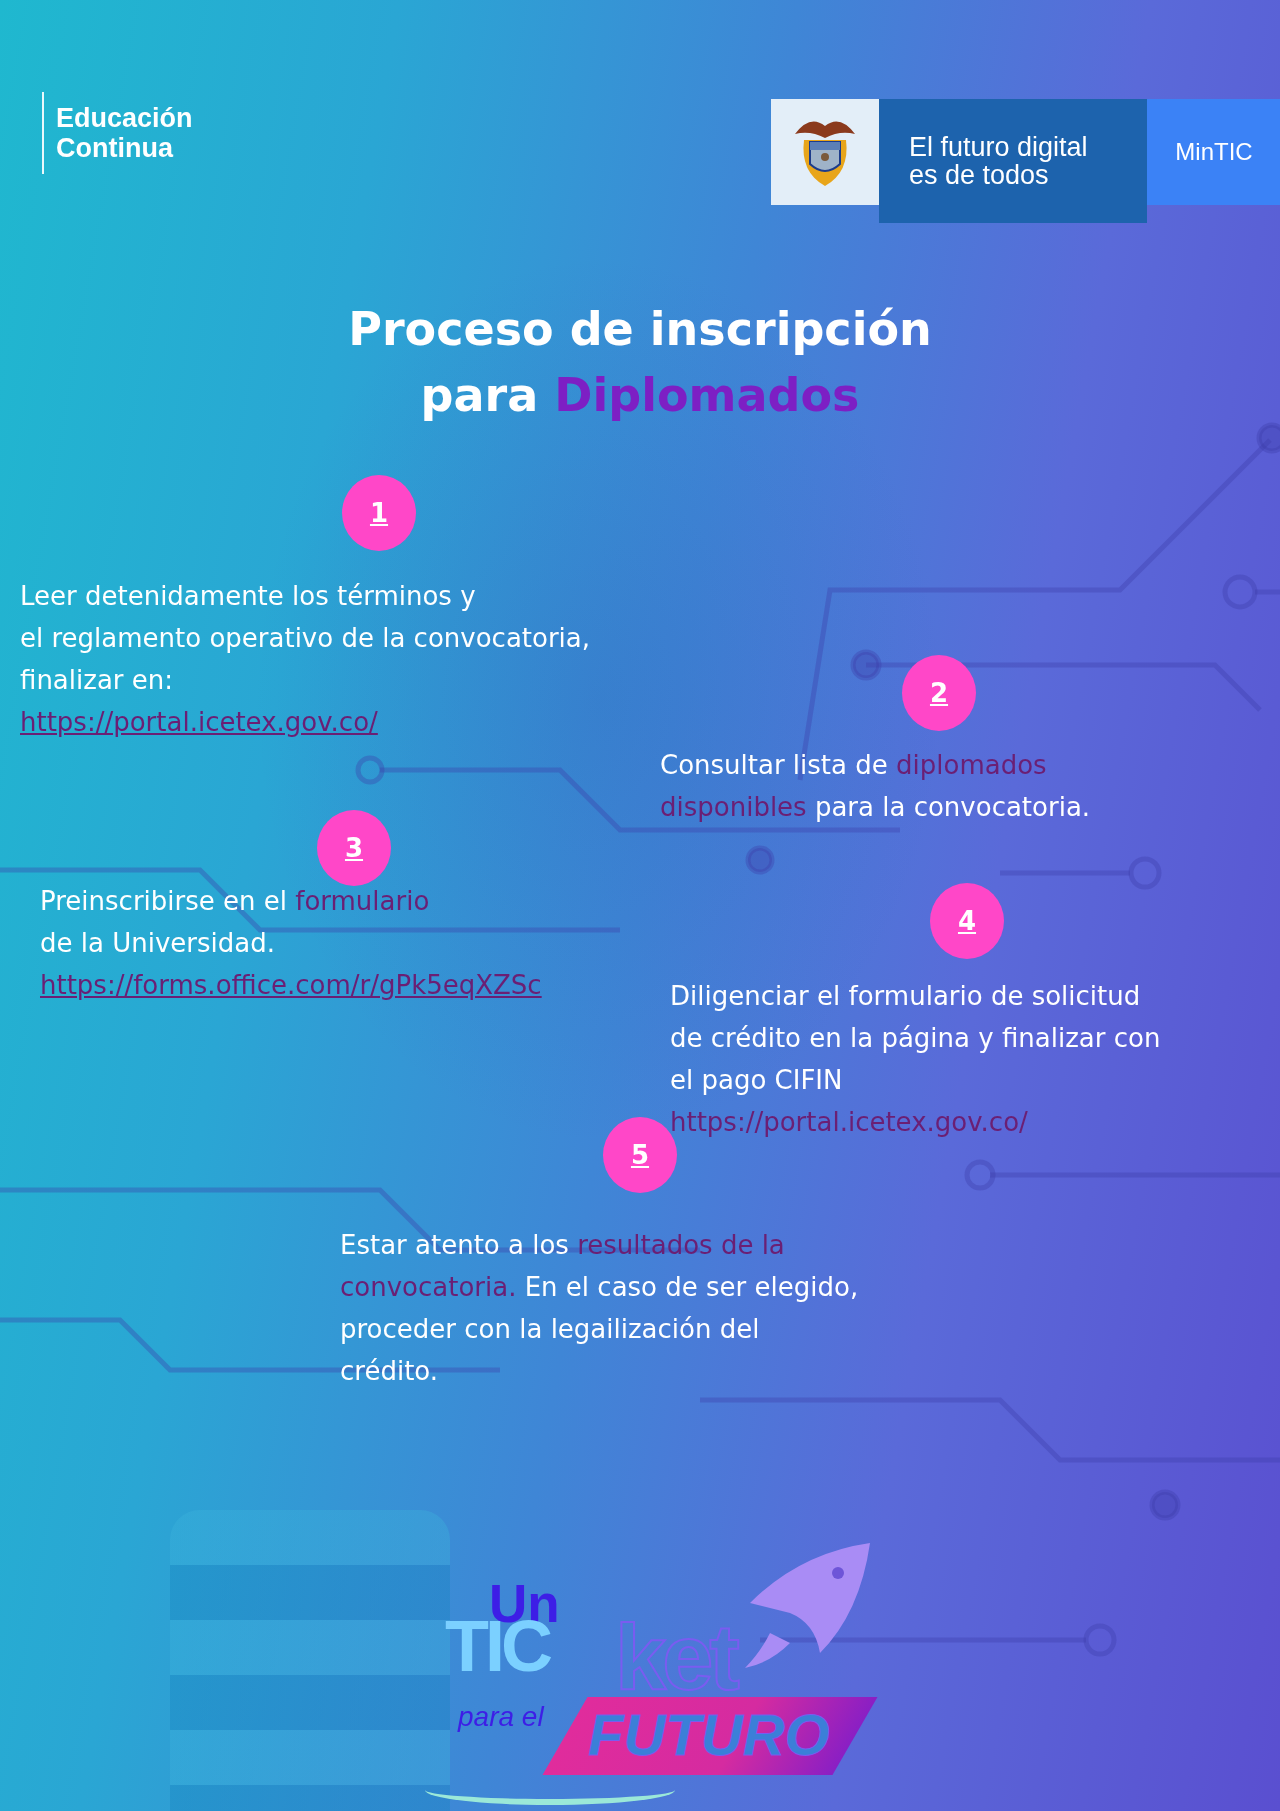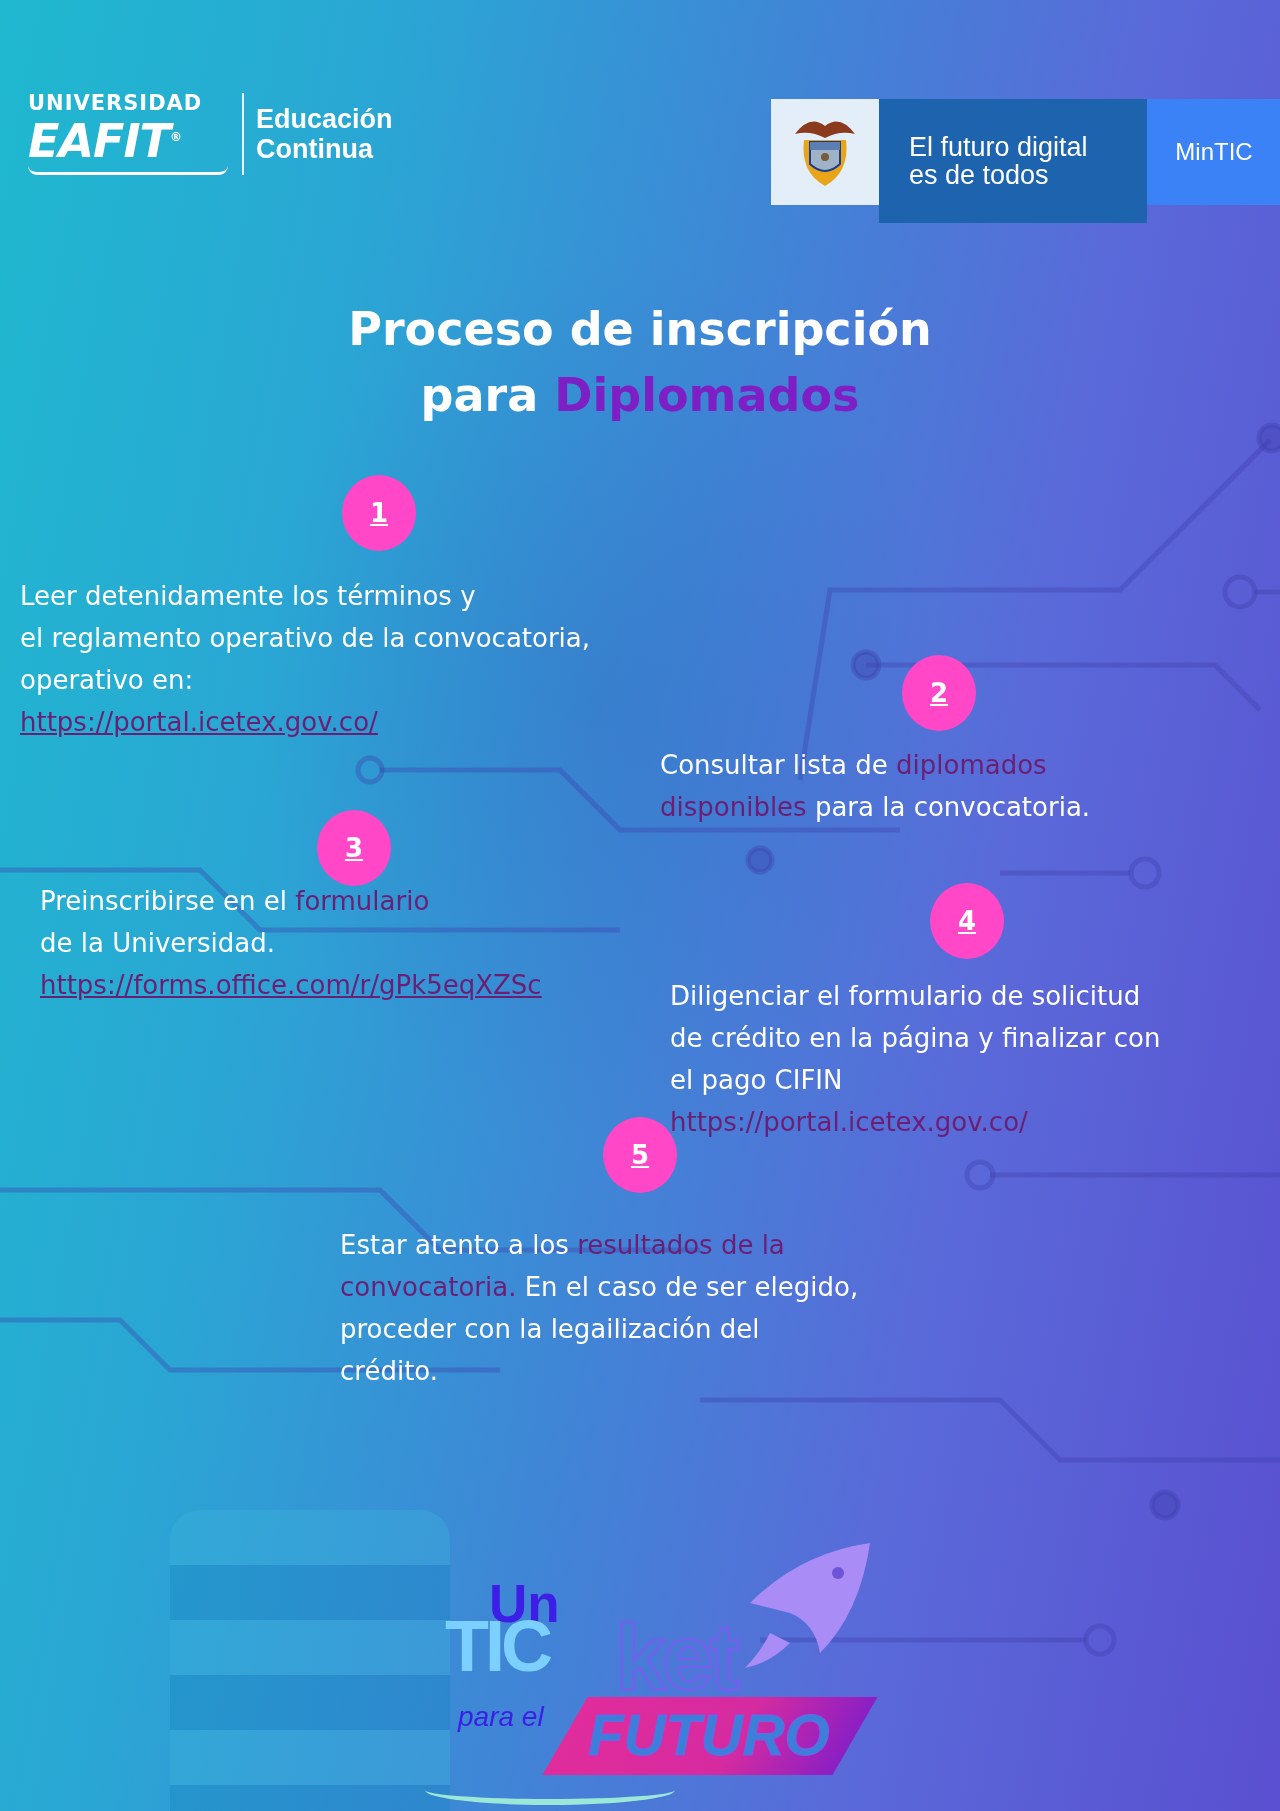--- a/index.html
+++ b/index.html
@@ -86,25 +86,20 @@
       <polyline points="0,1320 120,1320 170,1370 500,1370"></polyline>
       <polyline points="700,1400 1000,1400 1060,1460 1280,1460"></polyline>
       <circle cx="1165" cy="1505" r="13" fill="rgba(60,60,170,0.35)"></circle>
       <circle cx="1100" cy="1640" r="14"></circle>
       <polyline points="760,1640 1086,1640"></polyline>
     </g>
   </svg>
 </div>
 
 <div class="eafit">
-  <div class="brand">
-    <span class="univ">UNIVERSIDAD</span>
-    <span class="name"><span>EAFIT</span><sup style="font-size:12px;font-style:normal;">®</sup></span>
-    <div class="swoosh"></div>
-  </div>
   <div class="sep"></div>
   <div class="ec">
     <div>Educación</div>
     <div>Continua</div>
   </div>
 </div>
 
 <div class="mintic">
   <div class="shield">
     <svg width="70" height="80" viewBox="0 0 70 80">
@@ -124,21 +119,21 @@
 
 <div class="title">
   <div>Proceso de inscripción</div>
   <div><span>para </span><span class="accent">Diplomados</span></div>
 </div>
 
 <div class="badge" style="left:342px; top:475px;">1</div>
 <div class="step-text" style="left:20px; width:700px; top:575px;">
   <div>Leer detenidamente los términos y</div>
   <div>el reglamento operativo de la convocatoria,</div>
-  <div>operativo en:</div>
+  <div>finalizar en:</div>
   <a class="link">https://portal.icetex.gov.co/</a>
 </div>
 
 <div class="badge" style="left:902px; top:655px;">2</div>
 <div class="step-text" style="left:660px; width:560px; top:744px;">
   <div><span>Consultar lista de </span><span class="hl">diplomados</span></div>
   <div><span class="hl">disponibles</span><span> para la convocatoria.</span></div>
 </div>
 
 <div class="badge" style="left:317px; top:810px;">3</div>

